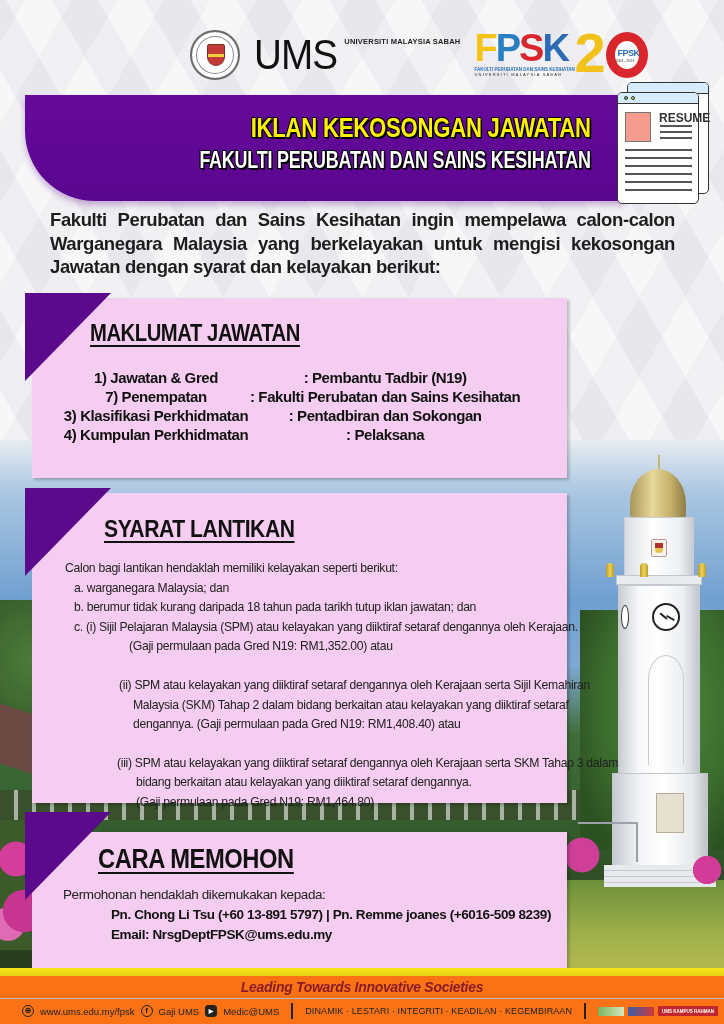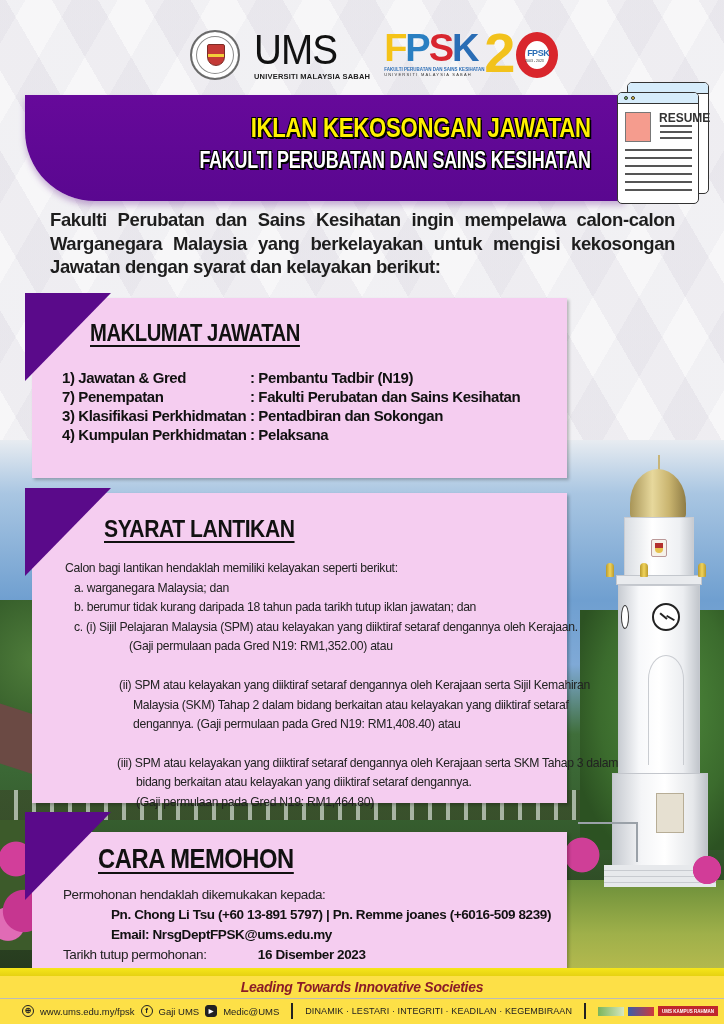--- a/index.html
+++ b/index.html
@@ -136,21 +136,21 @@
   .crest-logo {
     width: 50px; height: 50px; border-radius: 50%;
     border: 2px solid #6a6a6a; background: #fff; position: relative;
     box-shadow: inset 0 0 0 4px #fff, inset 0 0 0 5px #8a8a8a;
   }
   .crest-logo .shield {
     position: absolute; left: 15px; top: 12px; width: 18px; height: 22px;
     background: linear-gradient(#c43a36 45%, #f2cf3a 45% 60%, #c43a36 60%);
     border-radius: 2px 2px 9px 9px; border: 1px solid #7d2c25;
   }
-  .ums-word { display: flex; flex-direction: column; align-items: flex-start; }
+  .ums-word { display: flex; flex-direction: row; align-items: flex-start; }
   .ums-big {
     font-family: "Liberation Sans", sans-serif; font-size: 42px; line-height: 40px;
     letter-spacing: -1px; color: #111; font-weight: 400; transform: scaleX(0.92); transform-origin: left;
   }
   .ums-small { font-size: 7.5px; font-weight: 700; color: #222; letter-spacing: 0.2px; margin-top: 2px; }
   .fpsk-logo { position: relative; width: 86px; height: 52px; }
   .fpsk-letters { display: flex; font-weight: 900; font-size: 38px; line-height: 38px; letter-spacing: -2px; }
   .fpsk-letters .f { color: #f5c318; }
   .fpsk-letters .p { color: #2a7fc2; }
   .fpsk-letters .s { color: #d8262f; }
@@ -228,21 +228,21 @@
   .corner {
     position: absolute; left: 25px; width: 86px; height: 88px;
     background: #5a0a8a;
     clip-path: polygon(0 0, 100% 0, 0 100%);
   }
   .card-title {
     position: absolute; font-weight: 700; color: #111; text-decoration: underline;
     text-decoration-thickness: 2px; text-underline-offset: 4px; letter-spacing: -0.5px;
     transform: scaleX(0.88); transform-origin: left; white-space: nowrap;
   }
-  .card1 { top: 298px; height: 180px; }
+  .card1 { top: 298px; height: 180px; text-align: center; }
   .card1 .card-title { left: 58px; top: 22px; font-size: 23px; }
   .info-table { position: absolute; left: 30px; top: 70px; border-collapse: collapse; }
   .info-table td { font-weight: 700; font-size: 15px; line-height: 19px; color: #111; padding: 0; white-space: nowrap; letter-spacing: -0.4px; }
   .info-table td.k { width: 188px; }
 
   .card2 { top: 493px; height: 310px; }
   .card2 .card-title { left: 72px; top: 22px; font-size: 24px; }
   .syarat { position: absolute; left: 29px; top: 64px; width: 500px; font-size: 12.2px; line-height: 15.6px; color: #222; letter-spacing: -0.3px; }
   .syarat p { margin: 4px; white-space: nowrap; }
   .ind1 { padding-left: 9px; }
@@ -258,21 +258,21 @@
   .apply { position: absolute; left: 31px; top: 53px; font-size: 13.5px; line-height: 20px; color: #222; letter-spacing: -0.4px; white-space: nowrap; }
   .apply .b { font-weight: 700; color: #111; padding-left: 48px; }
 
   .corner1 { top: 293px; }
   .corner2 { top: 488px; }
   .corner3 { top: 812px; }
 
   
   .footer-line { position: absolute; left: 0; top: 968px; width: 724px; height: 8px; background: linear-gradient(180deg, #f6e61a, #e6d212); }
   .footer {
-    position: absolute; left: 0; top: 976px; width: 724px; height: 48px; background: #fde047;
+    position: absolute; left: 0; top: 976px; width: 724px; height: 48px; background: #f97316;
   }
   .tagline {
     position: absolute; left: 0; top: 3px; width: 724px; text-align: center;
     font-weight: 700; font-style: italic; font-size: 14px; color: #8a1c27; letter-spacing: -0.3px;
   }
   .footer-rule { position: absolute; left: 0; top: 22px; width: 724px; height: 1px; background: #bbb; }
   .footer-row { position: absolute; left: 22px; top: 27px; display: flex; align-items: center; gap: 6px; font-size: 9.5px; color: #222; white-space: nowrap; }
   .ficon { display: inline-flex; align-items: center; justify-content: center; width: 12px; height: 12px; border-radius: 50%; border: 1.2px solid #222; font-size: 8px; font-weight: 700; line-height: 1; }
   .ficon.yt { background: #222; color: #fff; border-radius: 3px; font-size: 6px; }
   .vbar { display: inline-block; width: 2px; height: 16px; background: #222; margin: 0 6px; }
@@ -416,21 +416,20 @@
   </div>
 </div>
 <div class="corner corner2"></div>
 
 <div class="card card3">
   <div class="card-title">CARA MEMOHON</div>
   <div class="apply">
     <div>Permohonan hendaklah dikemukakan kepada:</div>
     <div class="b">Pn. Chong Li Tsu (+60 13-891 5797) | Pn. Remme joanes (+6016-509 8239)</div>
     <div class="b">Email: NrsgDeptFPSK@ums.edu.my</div>
-    <div><span>Tarikh tutup permohonan: </span><span class="b">16 Disember 2023</span></div>
   </div>
 </div>
 <div class="corner corner3"></div>
 
 <div class="footer-line"></div>
 <div class="footer">
   <div class="tagline">Leading Towards Innovative Societies</div>
   <div class="footer-rule"></div>
   <div class="footer-row">
     <span class="ficon">⊕</span>

